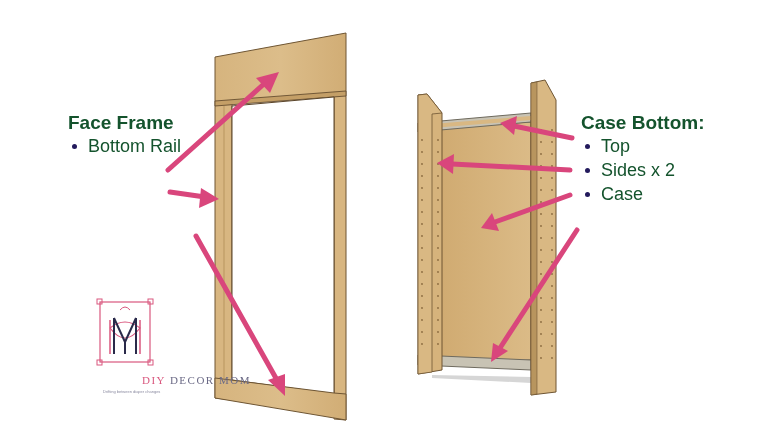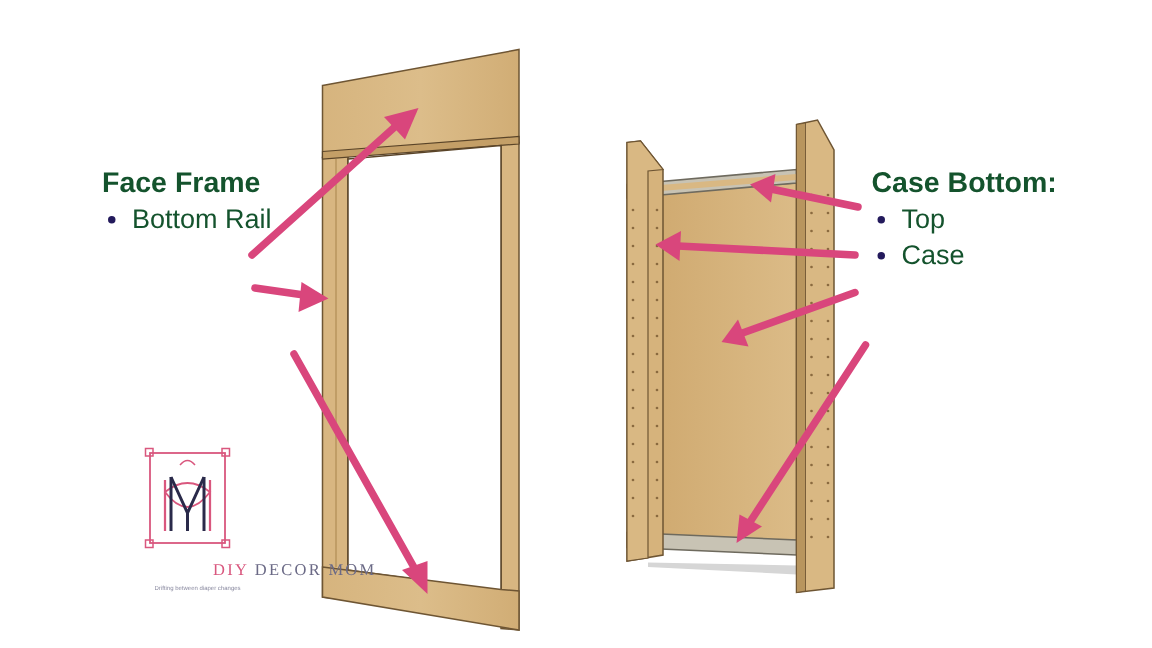--- a/index.html
+++ b/index.html
@@ -201,20 +201,21 @@
   <div class="label-title">Face Frame</div>
   <ul class="label-list">
     <li>Bottom Rail</li>
   </ul>
 </div>
 
 <div class="label-block" id="case-labels">
   <div class="label-title">Case Bottom:</div>
   <ul class="label-list">
     <li>Top</li>
+    <li>Sides x 2</li>
     <li>Case</li>
   </ul>
 </div>
 
 <svg class="logo" width="58" height="72" viewBox="0 0 58 72" style="left:96px;top:298px;width:58px;">
   <rect x="4" y="4" width="50" height="60" fill="none" stroke="#d9577e" stroke-width="1.2"></rect>
   <rect x="1" y="1" width="5" height="5" fill="none" stroke="#d9577e" stroke-width="1"></rect>
   <rect x="52" y="1" width="5" height="5" fill="none" stroke="#d9577e" stroke-width="1"></rect>
   <rect x="1" y="62" width="5" height="5" fill="none" stroke="#d9577e" stroke-width="1"></rect>
   <rect x="52" y="62" width="5" height="5" fill="none" stroke="#d9577e" stroke-width="1"></rect>

